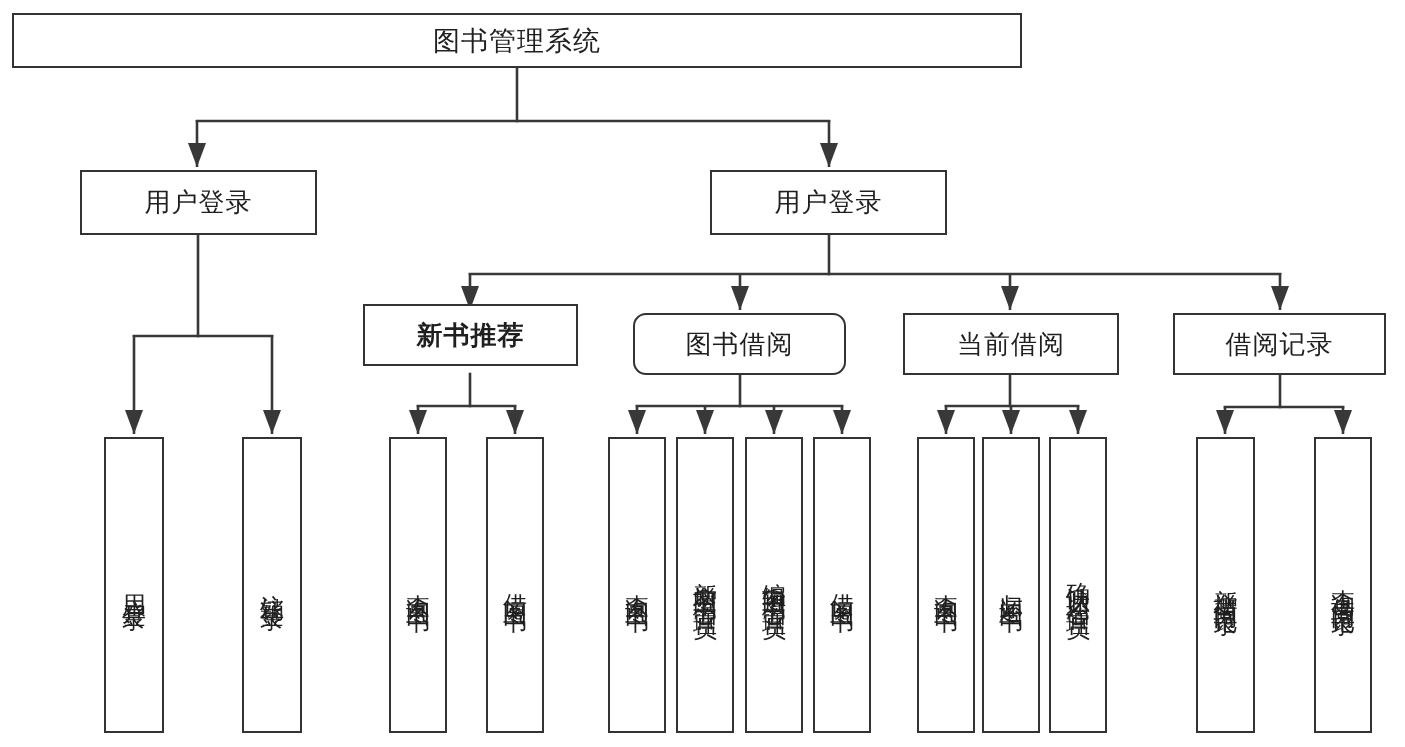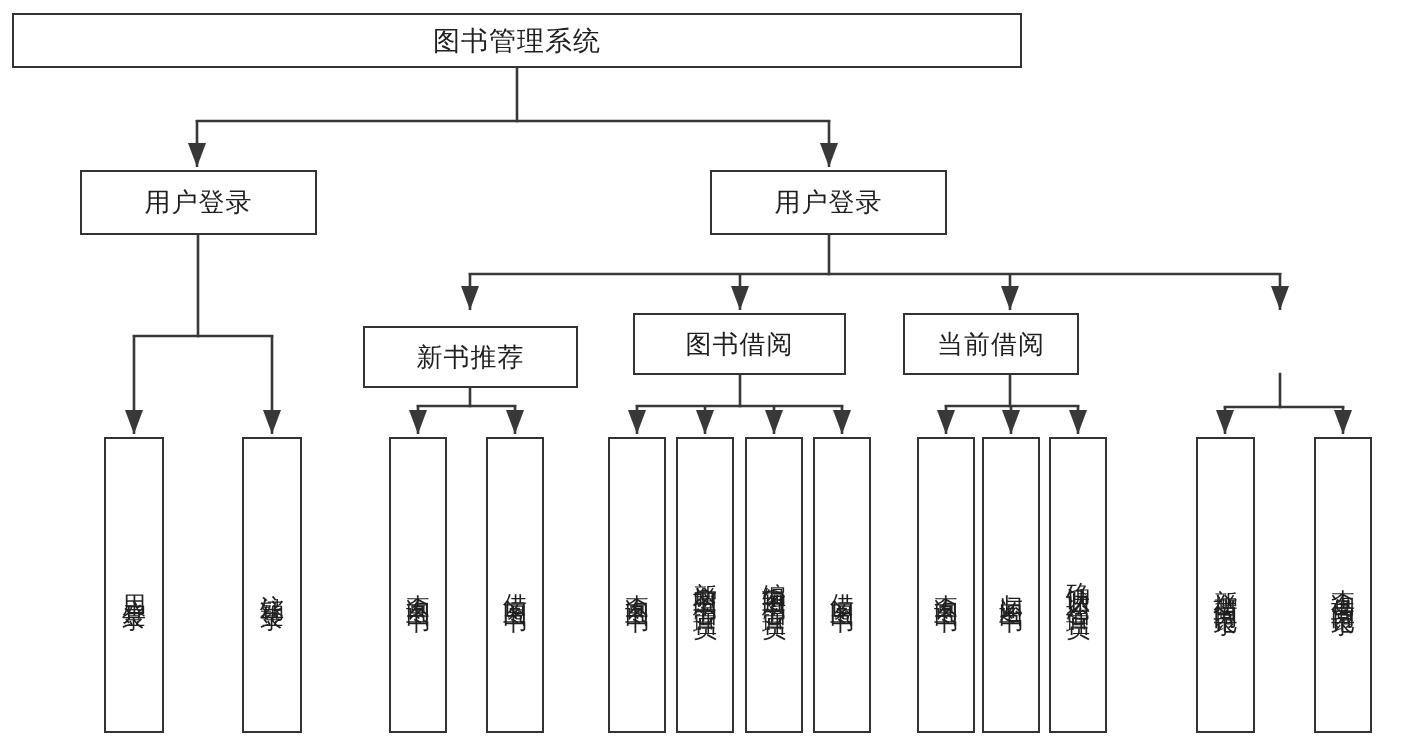--- a/index.html
+++ b/index.html
@@ -127,23 +127,24 @@
     <path class="ln" d="M1225,407 H1343"></path>
     <path class="arr" d="M1225,406 V434"></path>
     <path class="arr" d="M1343,406 V434"></path>
   </svg>
 
   <div class="node root" style="left:12px; top:13px; width:1010px; height:55px;">图书管理系统</div>
 
   <div class="node hbox" style="left:80px; top:170px; width:237px; height:65px;">用户登录</div>
   <div class="node hbox" style="left:710px; top:170px; width:237px; height:65px;">用户登录</div>
 
-  <div class="node hbox" style="left:363px; top:326px; width:215px; height:62px;">新书推荐</div>
-  <div class="node hbox" style="left:633px; top:313px; width:213px; height:62px;">图书借阅</div>
-  <div class="node hbox" style="left:903px; top:313px; width:176px; height:62px;">当前借阅</div>
+  <div class="node hbox" style="left:363px; top:304px; width:215px; height:62px;font-weight:bold;">新书推荐</div>
+  <div class="node hbox" style="left:633px; top:313px; width:213px; height:62px;border-radius:13px;">图书借阅</div>
+  <div class="node hbox" style="left:903px; top:313px; width:216px; height:62px;">当前借阅</div>
+  <div class="node hbox" style="left:1173px; top:313px; width:213px; height:62px;">借阅记录</div>
 
   <div class="node vbox" style="left:104px; top:437px; width:60px; height:296px;">
     <span>用户登录</span>
   </div>
   <div class="node vbox" style="left:242px; top:437px; width:60px; height:296px;">
     <span>注销登录</span>
   </div>
 
   <div class="node vbox" style="left:389px; top:437px; width:58px; height:296px;">
     <span>查询图书</span>

